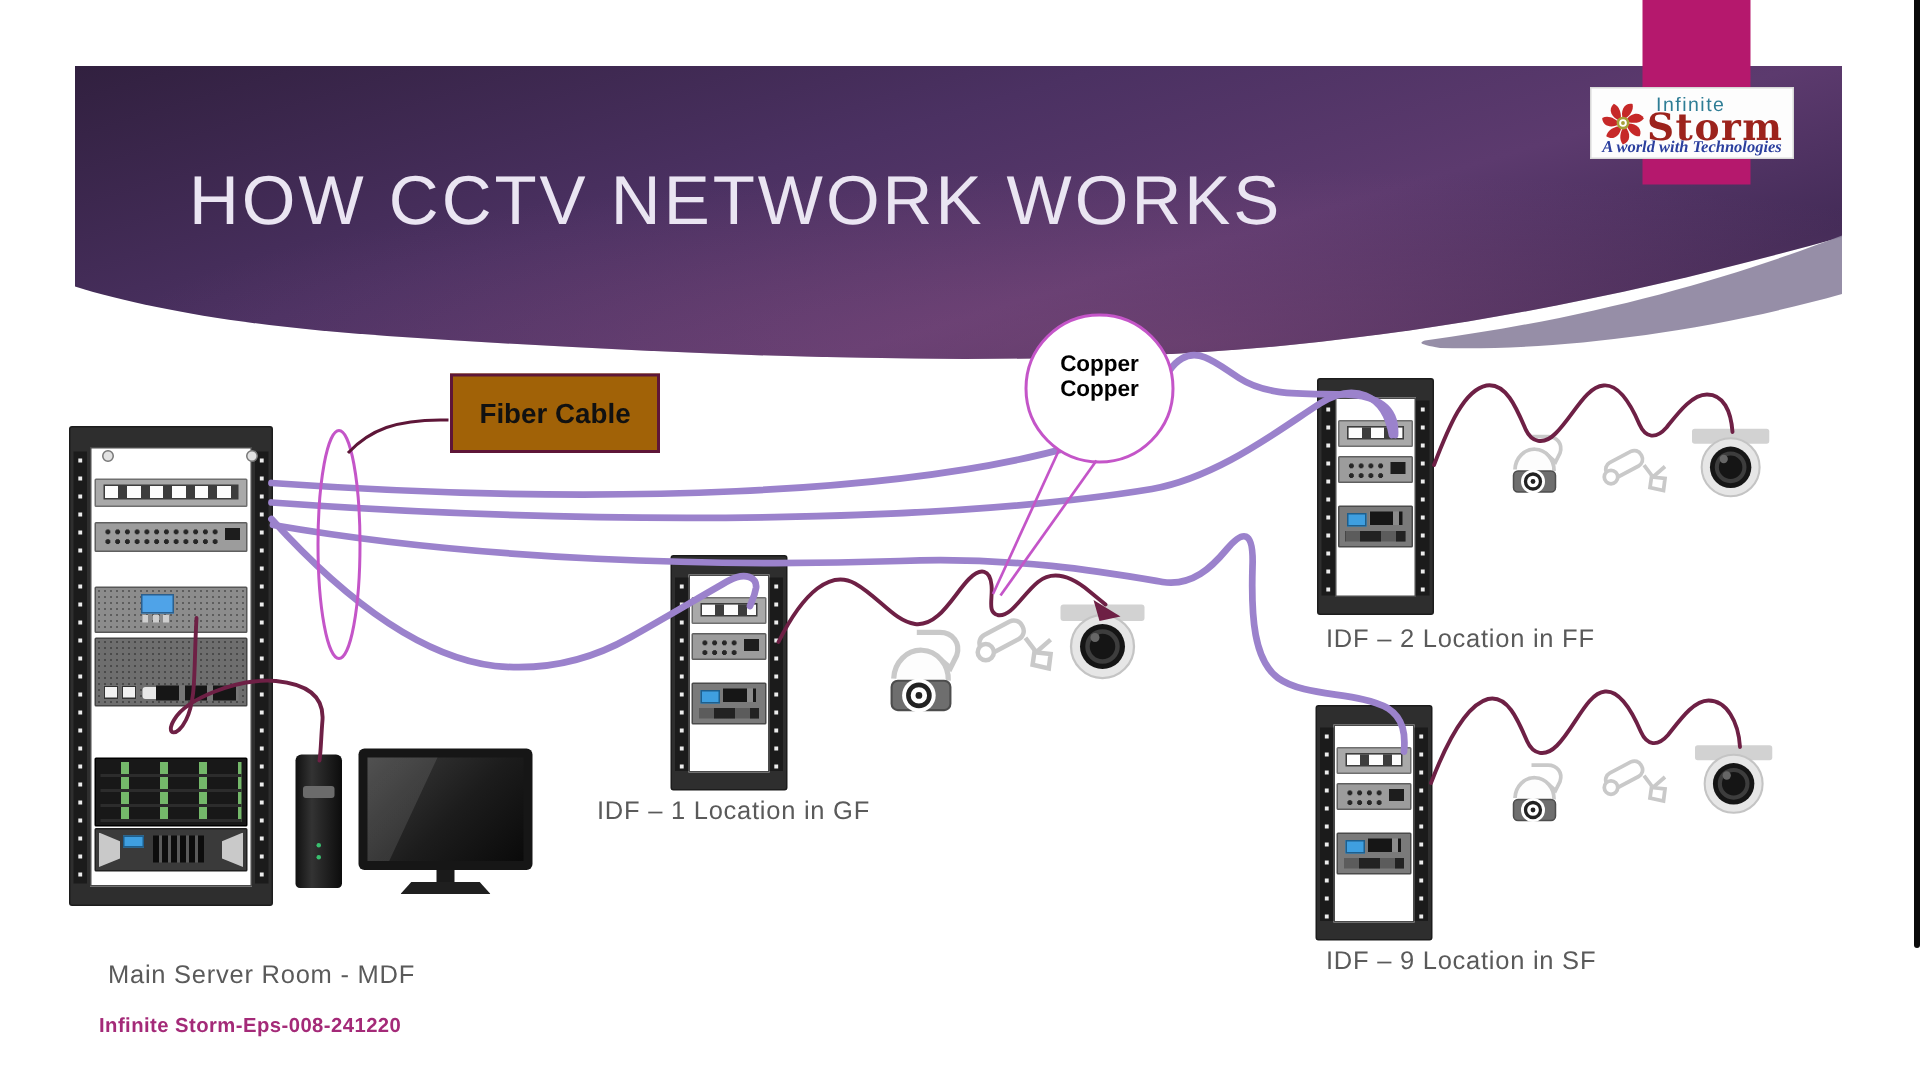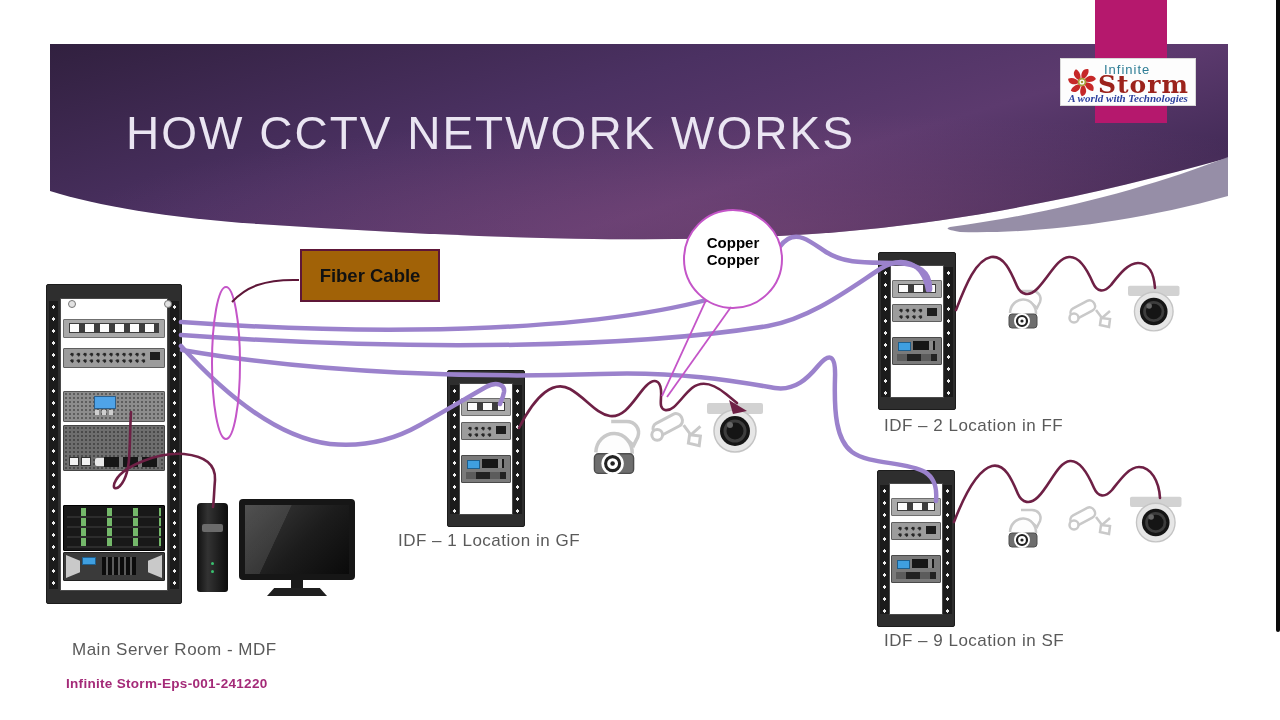--- a/index.html
+++ b/index.html
@@ -313,15 +313,15 @@
         <path d="M16 14 C14 8 17 3 22 4 C23 8 20 12 16 14 Z" transform="rotate(308 16 16)"></path>
       </g>
       <circle cx="16" cy="16" r="3.2" fill="#ffffff" stroke="#a7a13a" stroke-width="1.6"></circle>
       <circle cx="16" cy="16" r="1.2" fill="#a7a13a"></circle>
     </svg>
     <div class="l-top">Infinite</div>
     <div class="l-big">Storm</div>
     <div class="l-tag">A world with Technologies</div>
   </div>
 
-  <div class="footer">Infinite Storm-Eps-001-241220</div>
+  <div class="footer">Infinite Storm-Eps-008-241220</div>
   <div class="edge-strip"></div>
 </div>
 
 </body></html>

